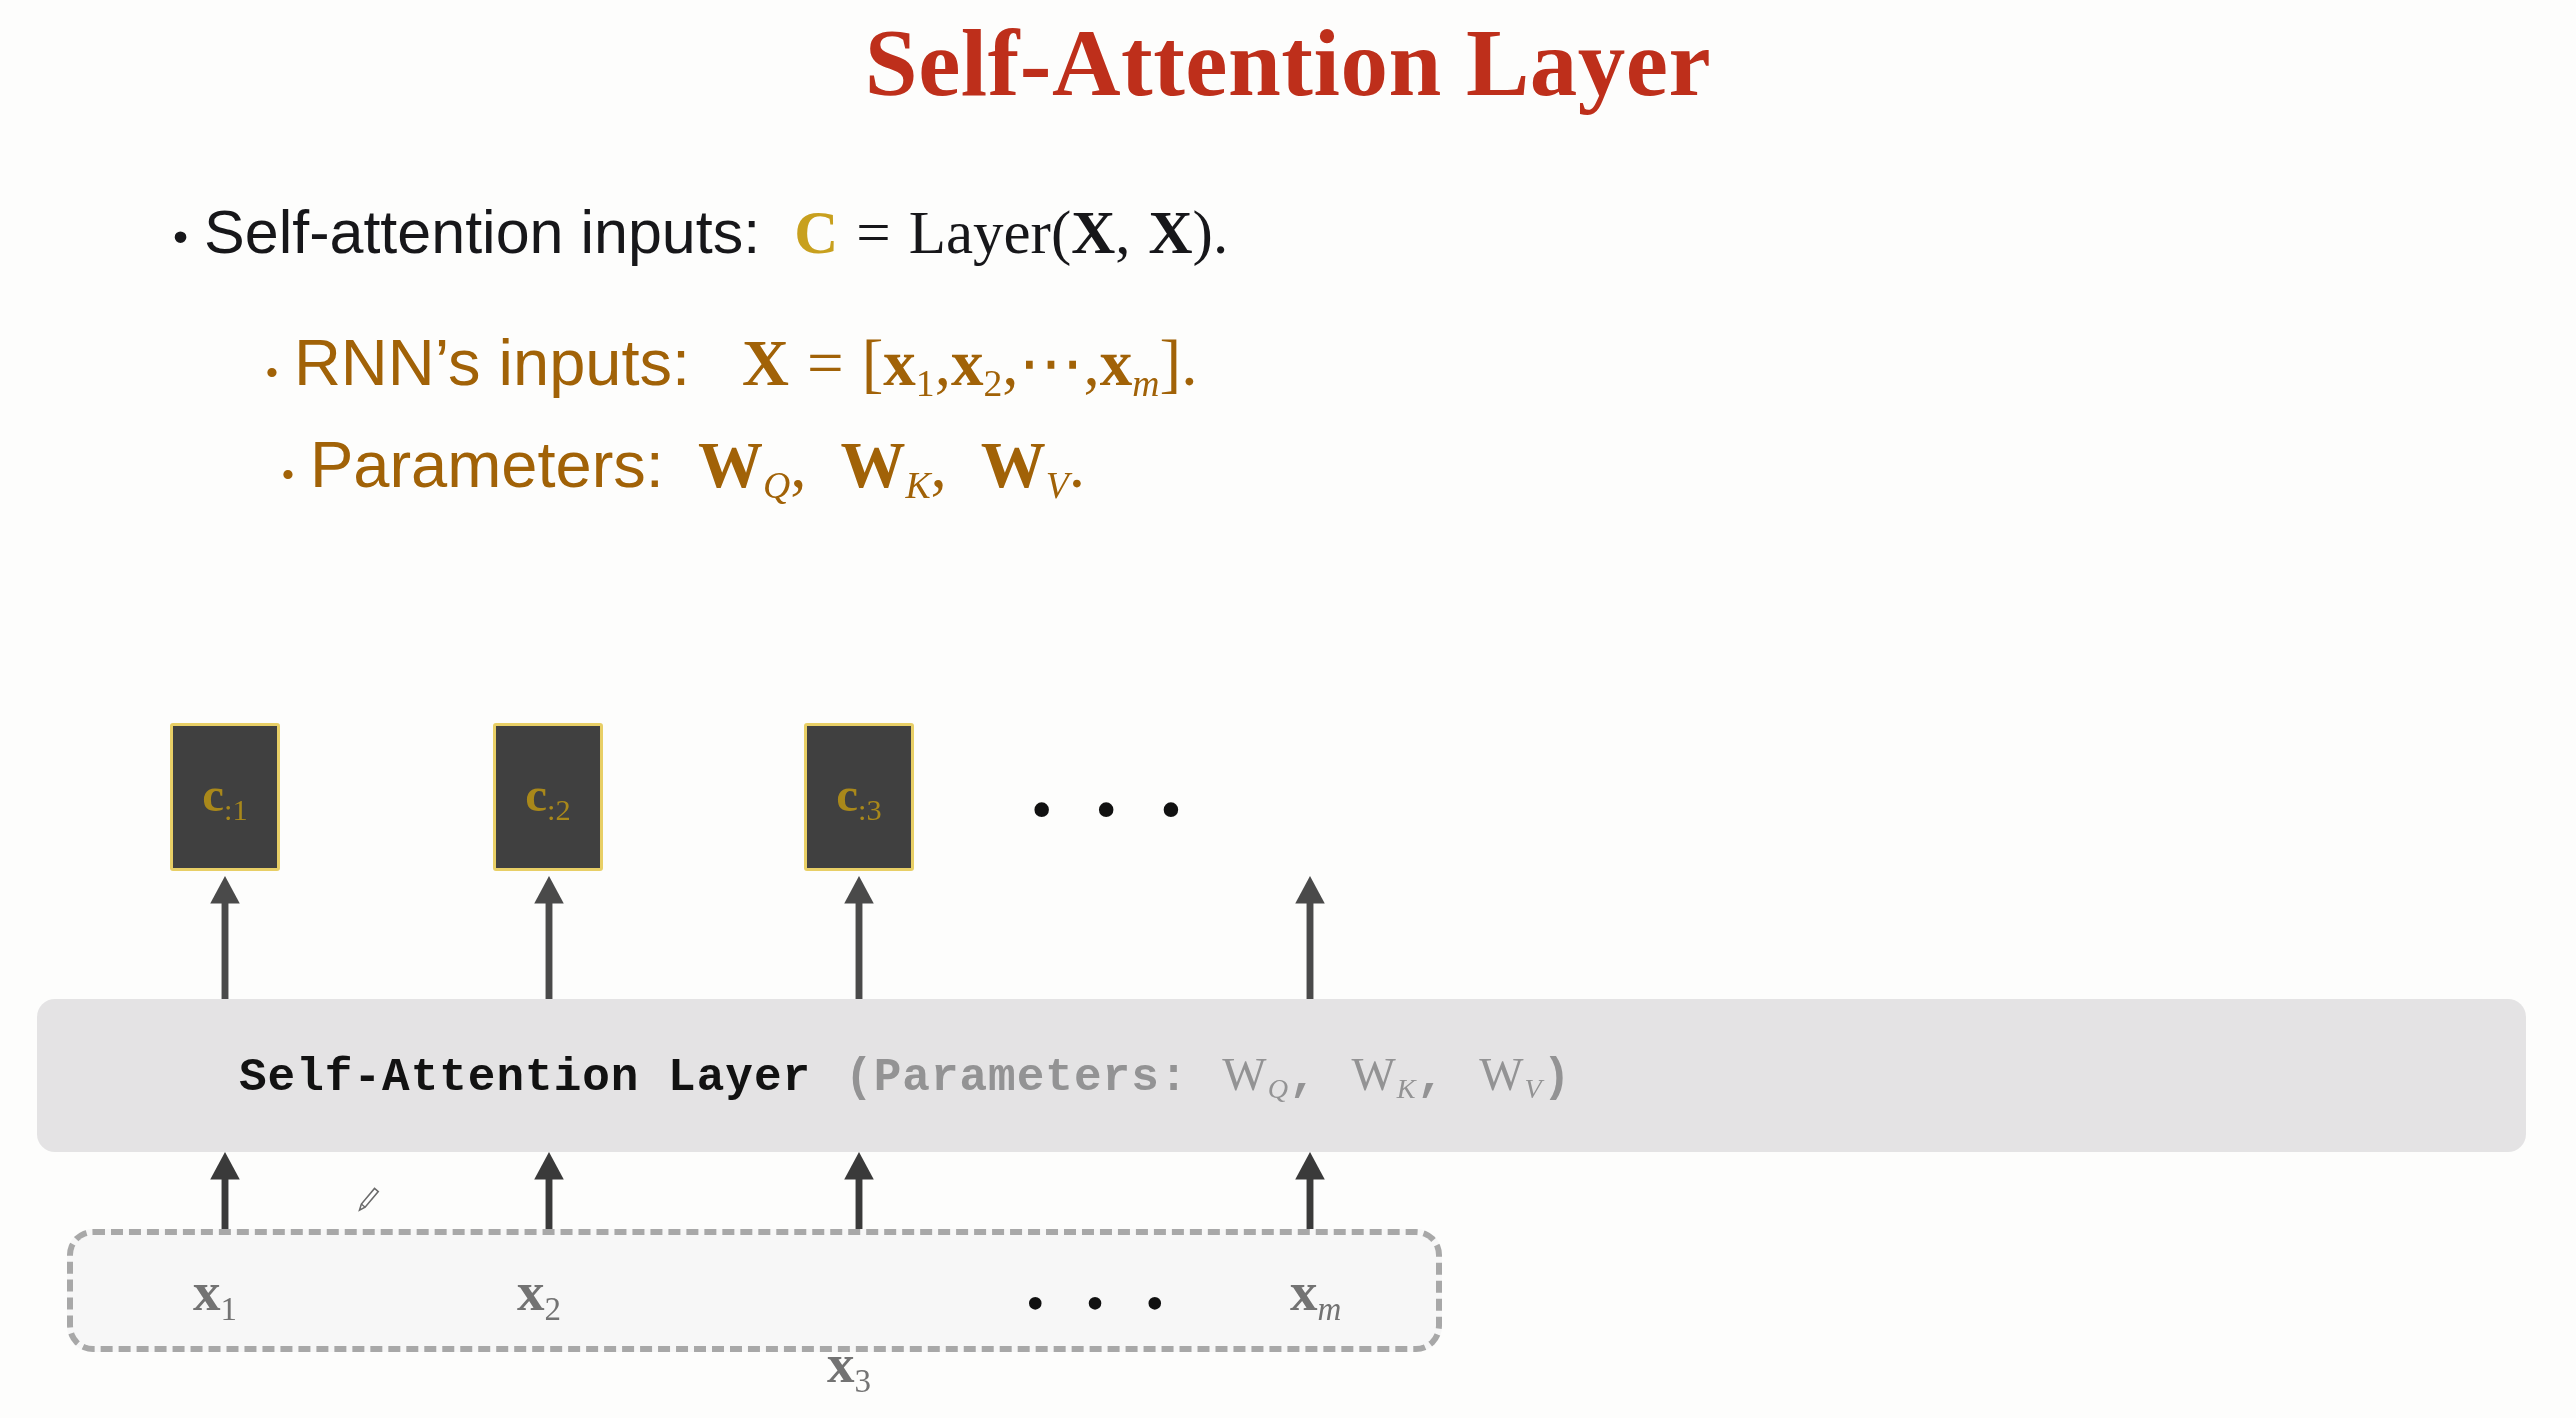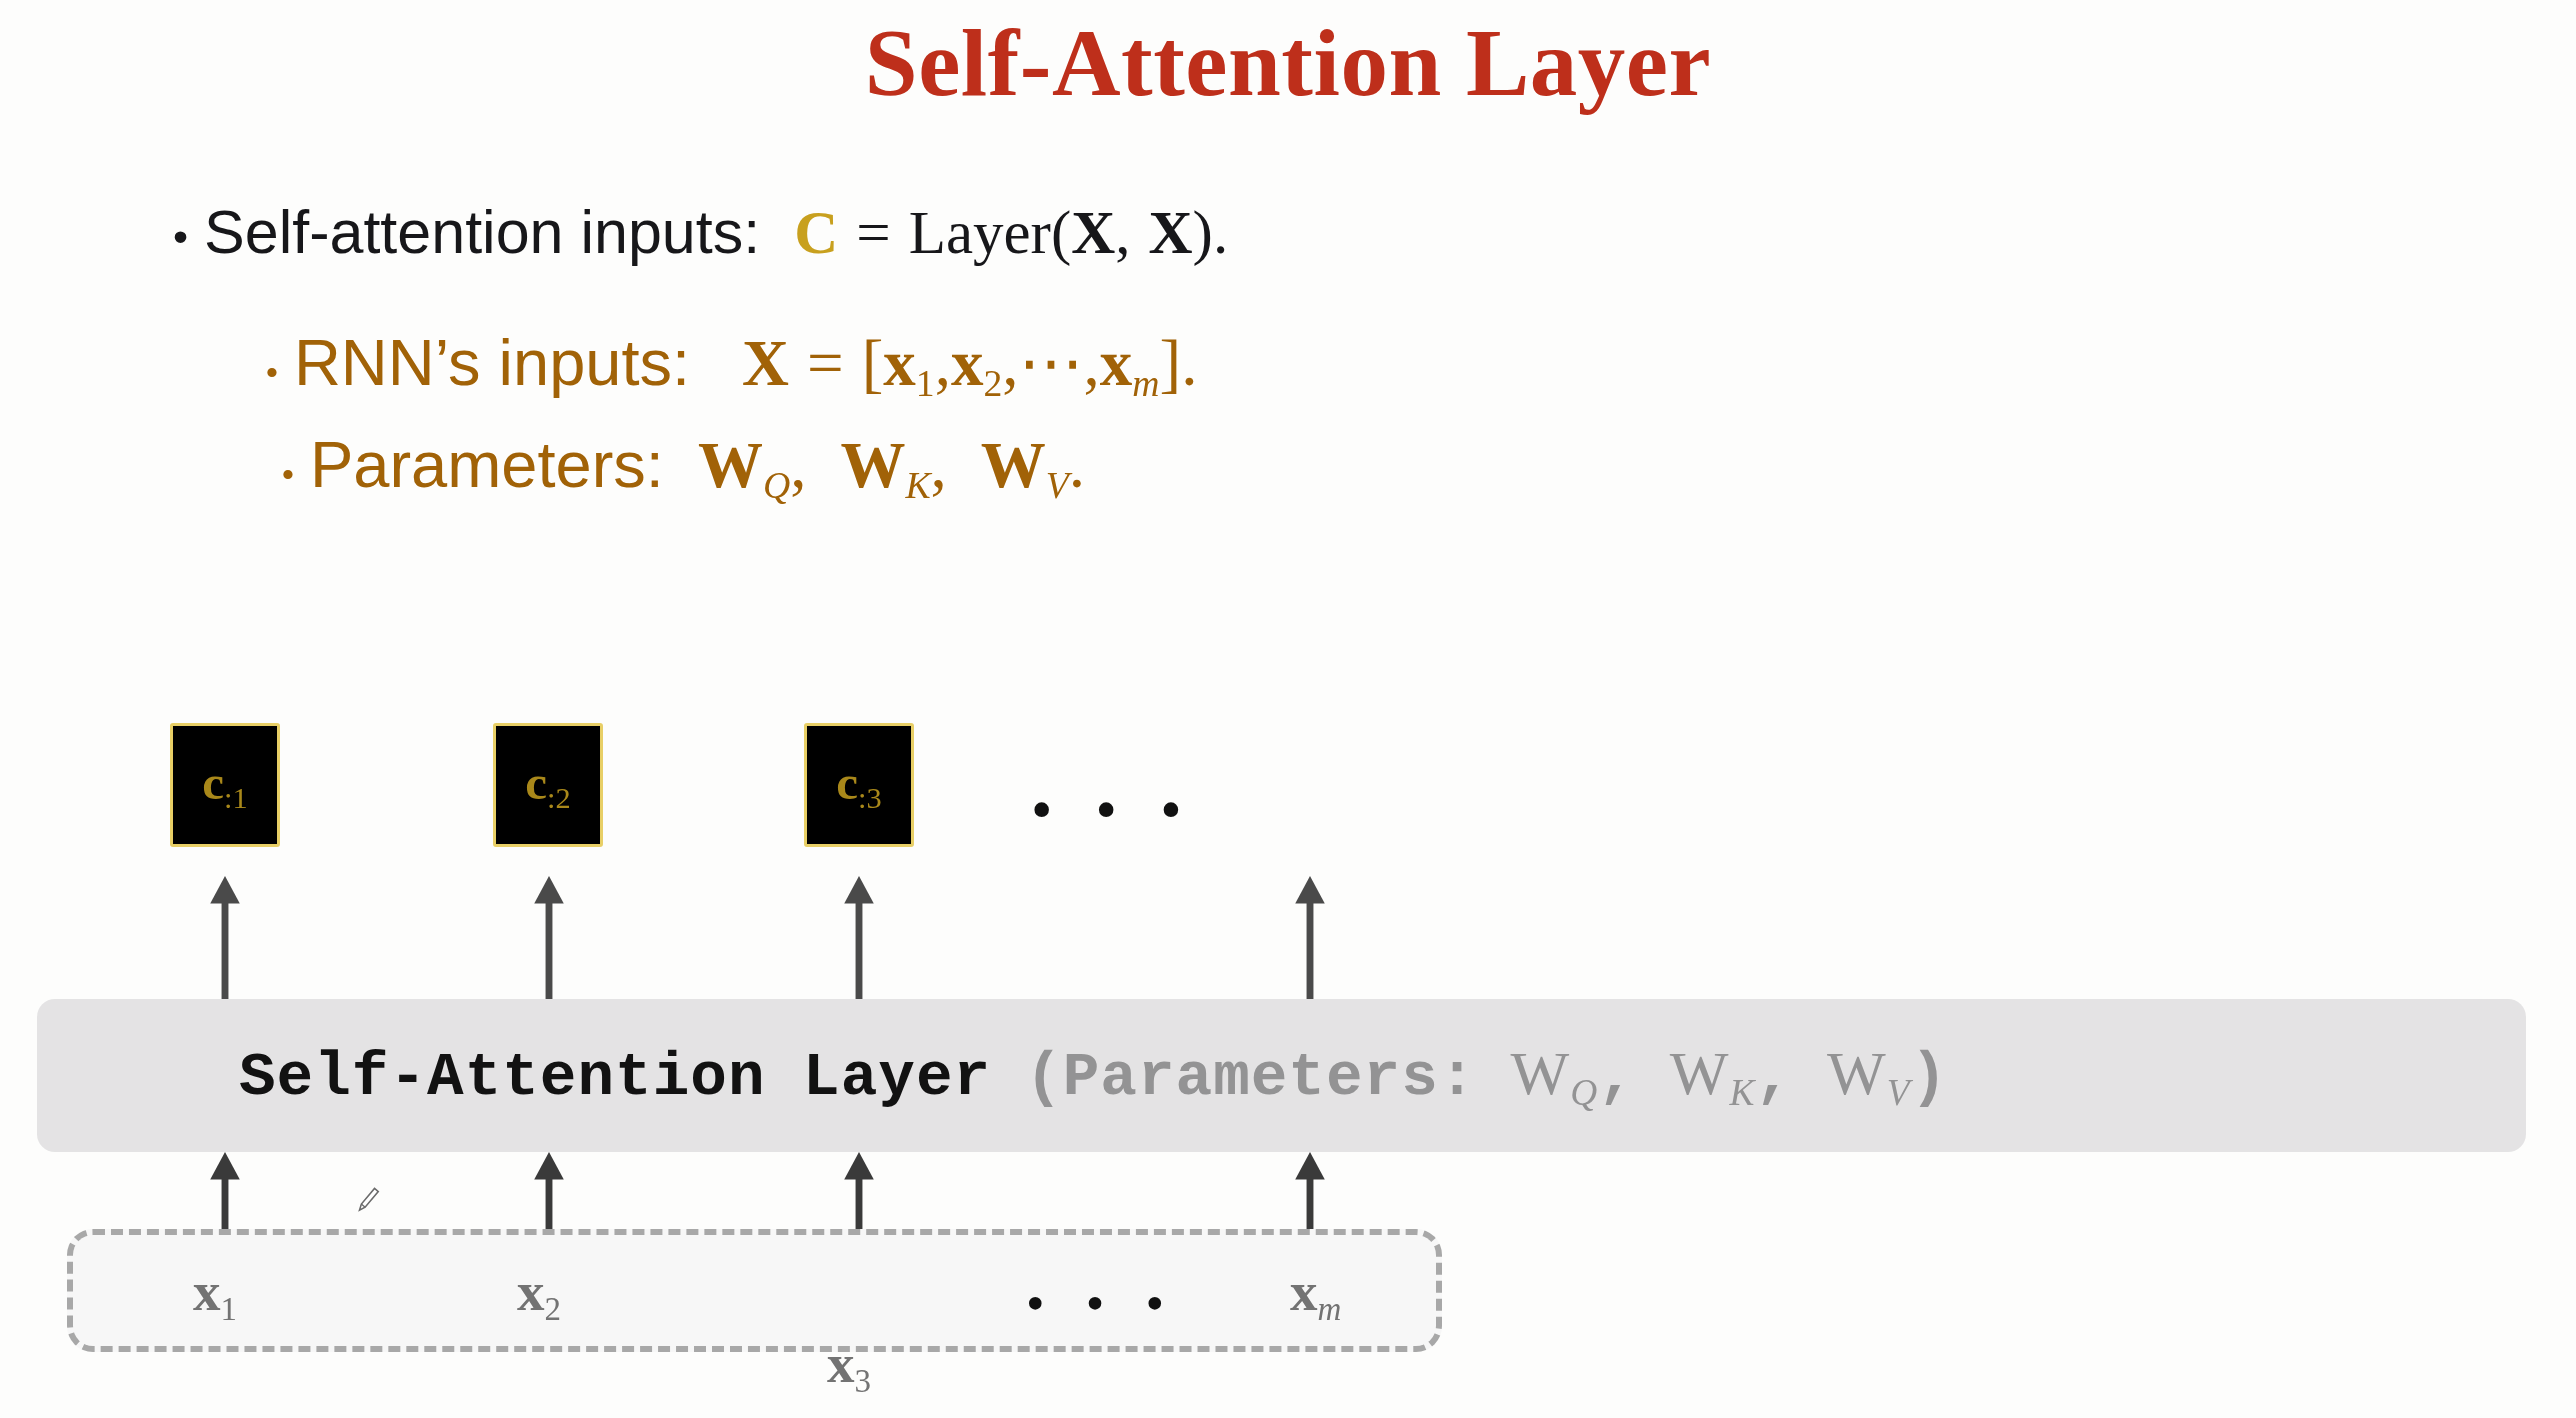--- a/index.html
+++ b/index.html
@@ -92,22 +92,22 @@
     font-weight: normal;
     font-style: normal;
   }
   .gap-s { display: inline-block; width: 18px; }
   .gap-m { display: inline-block; width: 34px; }
 
   
   .c-box {
     position: absolute;
     width: 110px;
-    height: 124px;
-    background: #000000;
+    height: 148px;
+    background: #404040;
     border: 3px solid #e8cf66;
     border-radius: 3px;
     box-sizing: border-box;
   }
   .c-box .c-label {
     position: absolute;
     left: 0;
     right: 0;
     top: 50%;
     transform: translateY(-50%);
@@ -153,21 +153,21 @@
     border-radius: 18px;
     box-sizing: border-box;
   }
   .bar-text {
     position: absolute;
     left: 202px;
     top: 50%;
     transform: translateY(-50%);
     font-family: "Liberation Mono", "DejaVu Sans Mono", monospace;
     font-weight: bold;
-    font-size: 61px;
+    font-size: 46px;
     color: #121212;
     white-space: nowrap;
     letter-spacing: 1px;
   }
   .bar-text .params {
     color: #939394;
   }
   .bar-text .params .mw {
     font-family: "Liberation Serif", "DejaVu Serif", serif;
     font-weight: normal;

